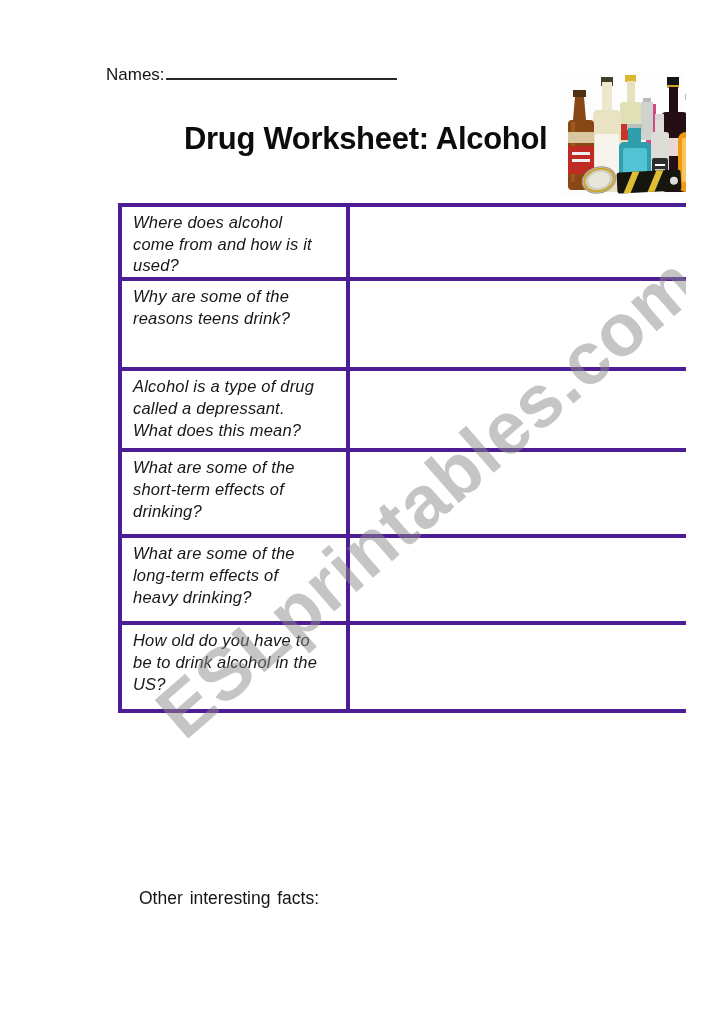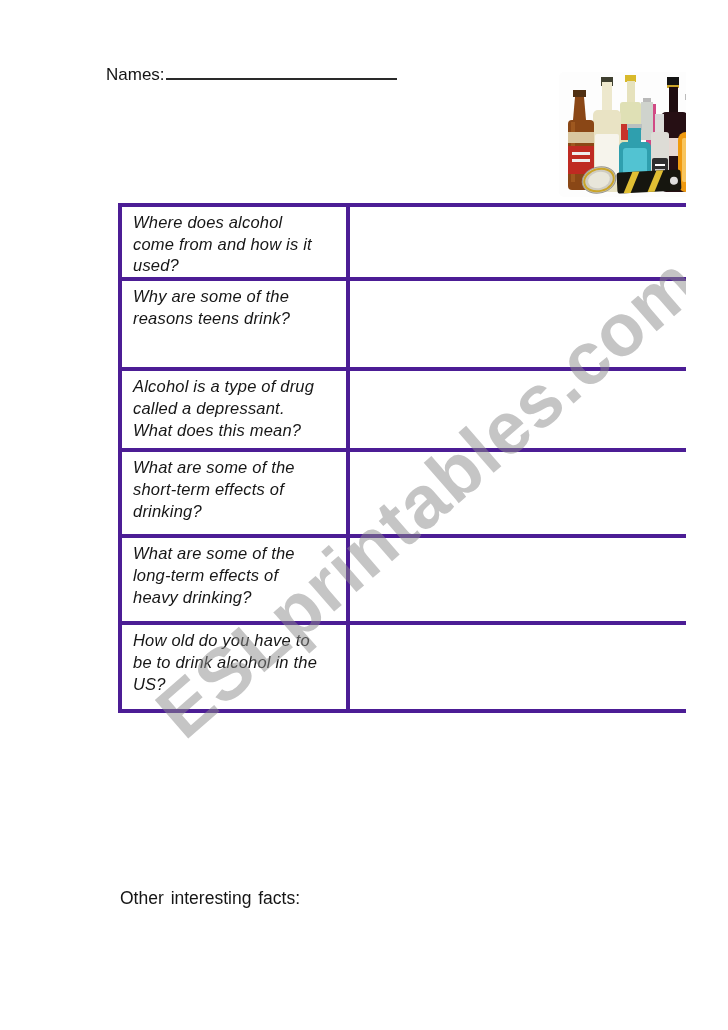--- a/index.html
+++ b/index.html
@@ -49,31 +49,32 @@
   
   .watermark {
     position:absolute; left:385px; top:497px;
     transform:translate(-50%,-50%) rotate(-41deg);
     font-size:74px; font-weight:700; letter-spacing:1px;
     color:#8c8c8c; opacity:0.5; white-space:nowrap;
     z-index:5; pointer-events:none;
   }
 
   
-  .footer-label { position:absolute; left:78px; top:888px; font-size:17.5px; color:#151515; word-spacing:2px; }
+  .footer-label { position:absolute; left:97px; top:888px; font-size:17.5px; color:#151515; word-spacing:2px; }
 </style>
 </head>
 <body>
 
 <div class="page">
 
   <div class="names-row">
     <span>Names:</span><span class="names-line"></span>
   </div>
 
+  <h1 class="title">Drug Worksheet: Alcohol</h1>
 
   <div class="photo">
     <svg width="143" height="125" viewBox="0 0 143 125" xmlns="http://www.w3.org/2000/svg">
       <rect x="0" y="0" width="143" height="125" rx="5" fill="#fdfdfd"></rect>
 
       <rect x="66" y="3" width="11" height="7" fill="#d8b92b"></rect>
       <rect x="68" y="9" width="8" height="22" fill="#e6e2bd"></rect>
       <rect x="61" y="30" width="21" height="55" rx="3" fill="#dfe0b5"></rect>
       <rect x="62" y="52" width="19" height="16" fill="#c8342c"></rect>
 

